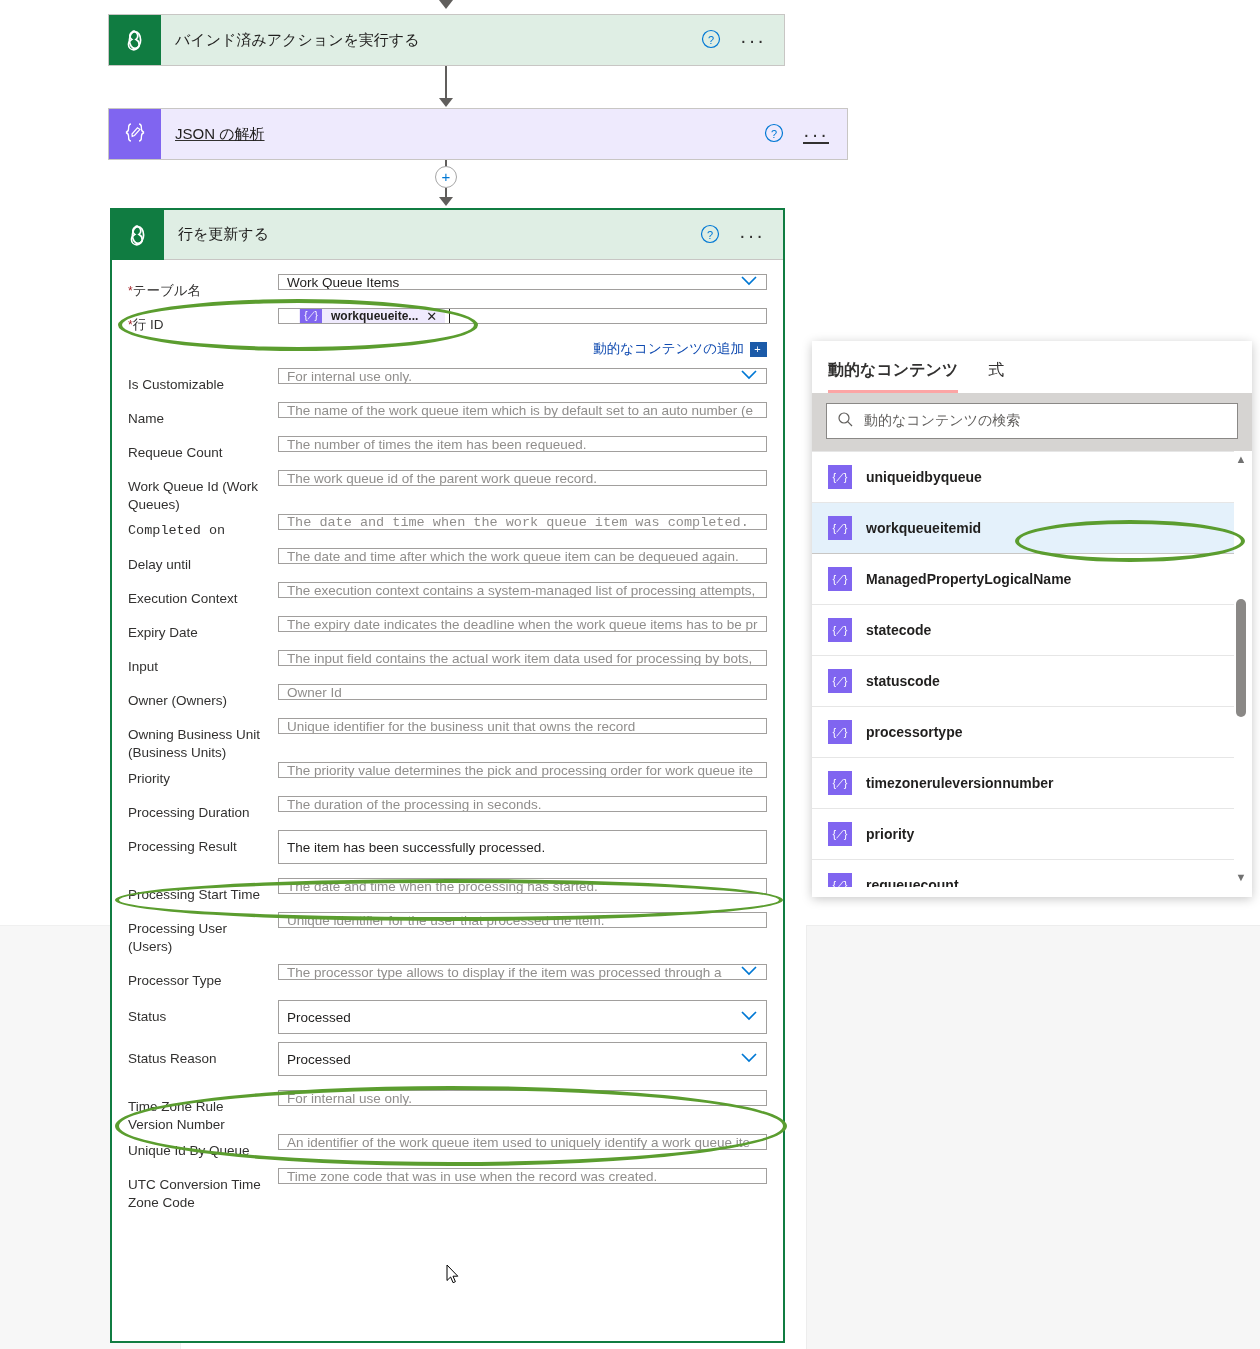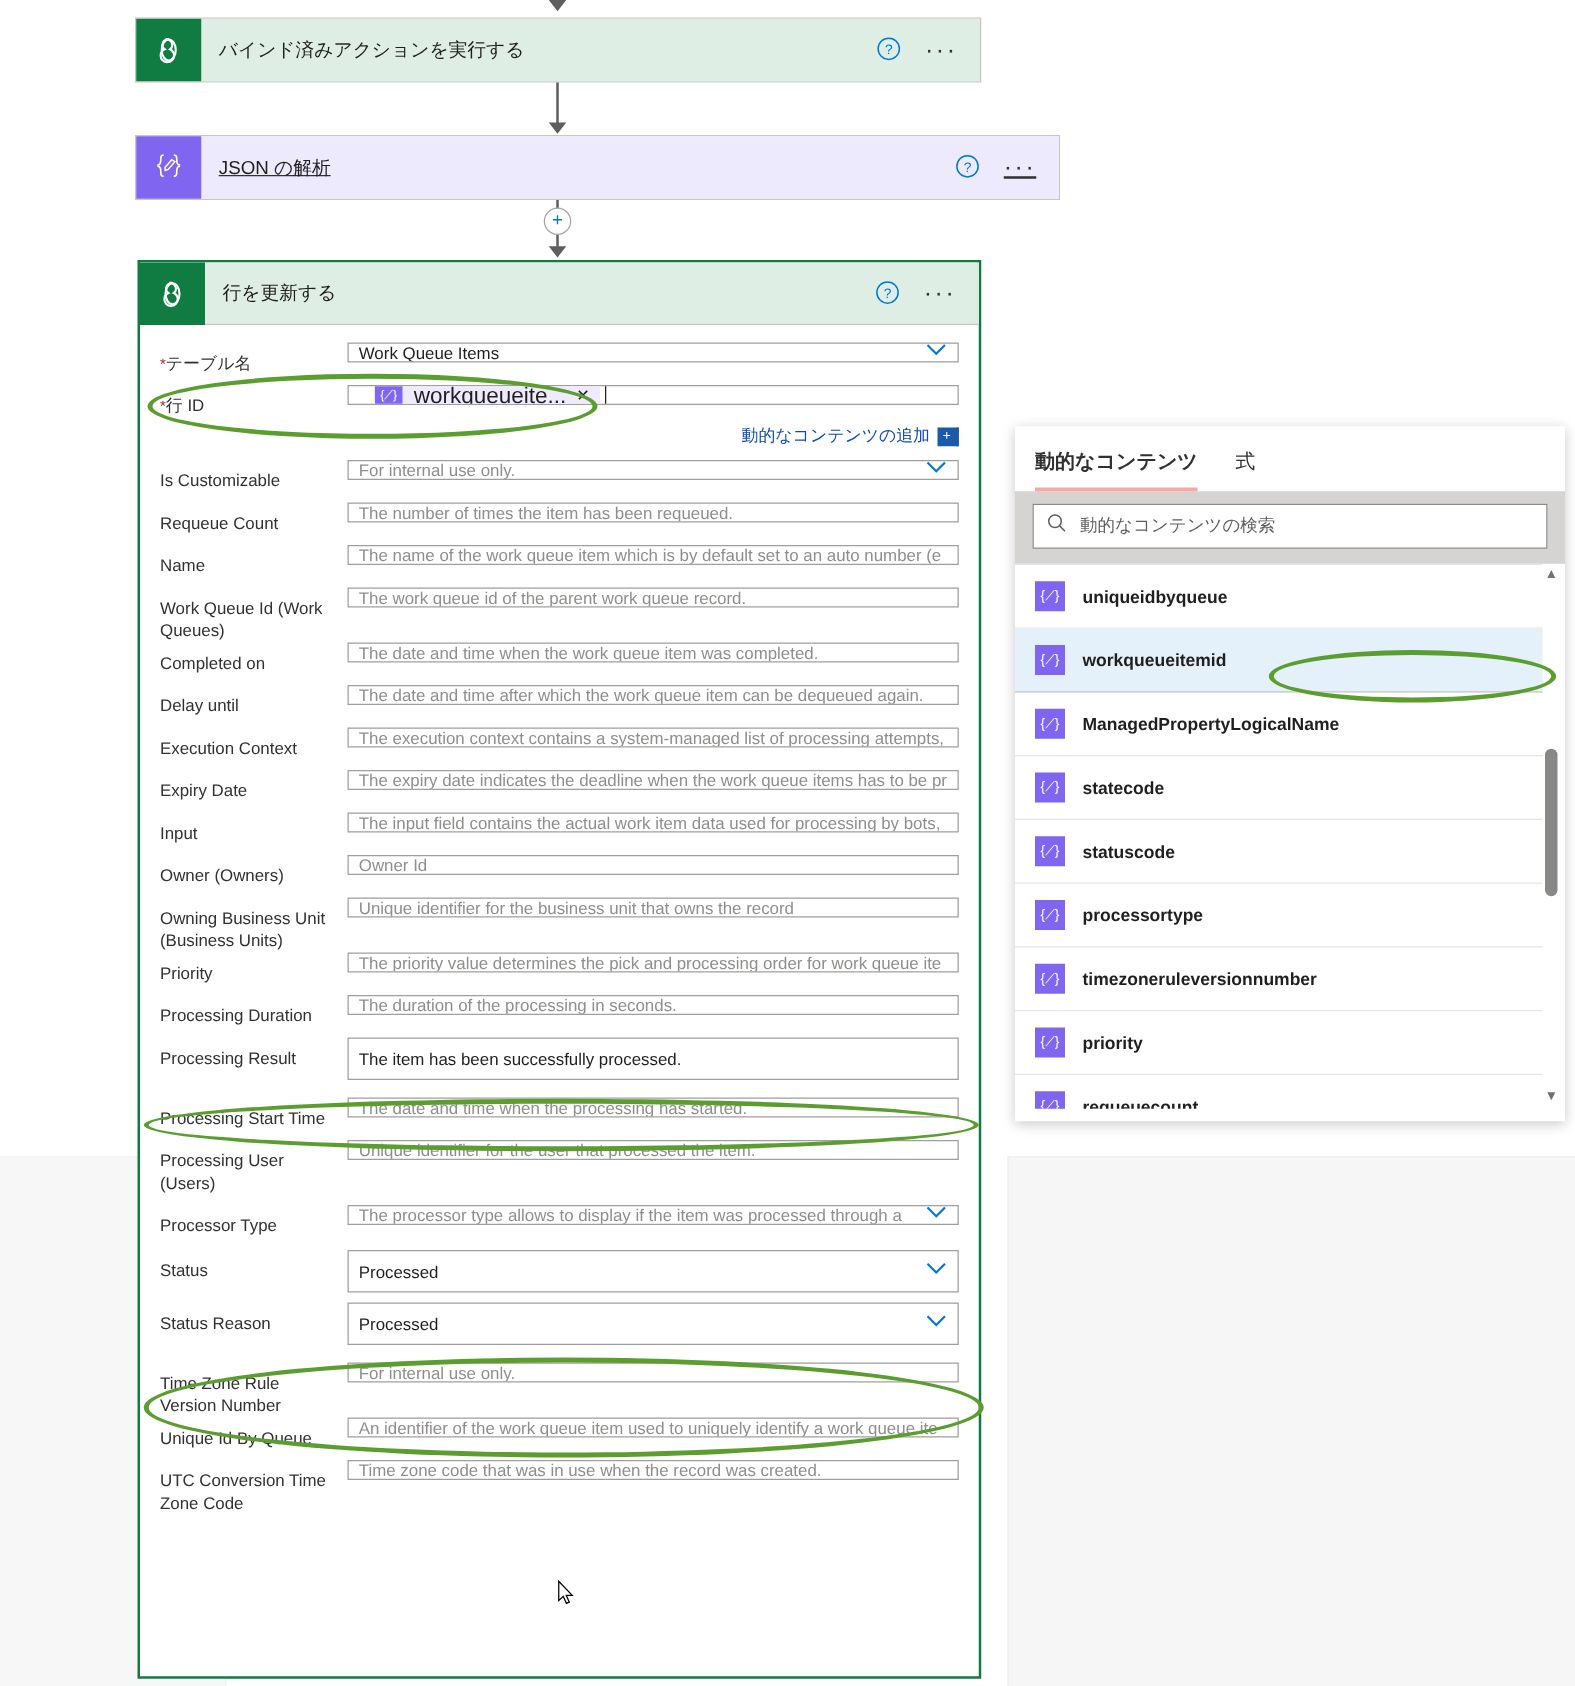--- a/index.html
+++ b/index.html
@@ -177,23 +177,24 @@
   }
   .token-ic {
     width: 22px; height: 22px;
     background: #8065f0;
     color: #fff;
     font-size: 10px;
     display: flex; align-items: center; justify-content: center;
     margin: 1px;
   }
   .token-txt {
-    font-size: 18px;
+    font-size: 12px;
     color: #201f1e;
     padding: 0 8px 0 8px;
+    font-weight: bold;
   }
   .token-x {
     font-size: 13px;
     color: #201f1e;
     padding-right: 8px;
     cursor: pointer;
   }
   .caret {
     width: 1px; height: 17px;
     background: #201f1e;
@@ -445,41 +446,41 @@
       <div class="flabel">Is Customizable</div>
       <div class="fctrl">
         <span class="fval ph">For internal use only.</span>
         <span class="chev"><svg width="18" height="12" viewBox="0 0 18 12">
               <path d="M2 2l7 7 7-7" fill="none" stroke="#0078d4" stroke-width="1.7"></path>
             </svg></span>
       </div>
     </div>
 
     <div class="frow">
+      <div class="flabel">Name</div>
+      <div class="fctrl">
+        <span class="fval ph">The name of the work queue item which is by default set to an auto number (e</span>
+      </div>
+    </div>
+
+    <div class="frow">
       <div class="flabel">Requeue Count</div>
       <div class="fctrl">
         <span class="fval ph">The number of times the item has been requeued.</span>
       </div>
     </div>
 
     <div class="frow">
-      <div class="flabel">Name</div>
-      <div class="fctrl">
-        <span class="fval ph">The name of the work queue item which is by default set to an auto number (e</span>
-      </div>
-    </div>
-
-    <div class="frow">
       <div class="flabel">Work Queue Id (Work Queues)</div>
       <div class="fctrl">
         <span class="fval ph">The work queue id of the parent work queue record.</span>
       </div>
     </div>
 
-    <div class="frow" style="margin-top:-8px;">
+    <div class="frow" style="margin-top:-8px;font-family:Liberation Mono, monospace;">
       <div class="flabel">Completed on</div>
       <div class="fctrl">
         <span class="fval ph">The date and time when the work queue item was completed.</span>
       </div>
     </div>
 
     <div class="frow">
       <div class="flabel">Delay until</div>
       <div class="fctrl">
         <span class="fval ph">The date and time after which the work queue item can be dequeued again.</span>

